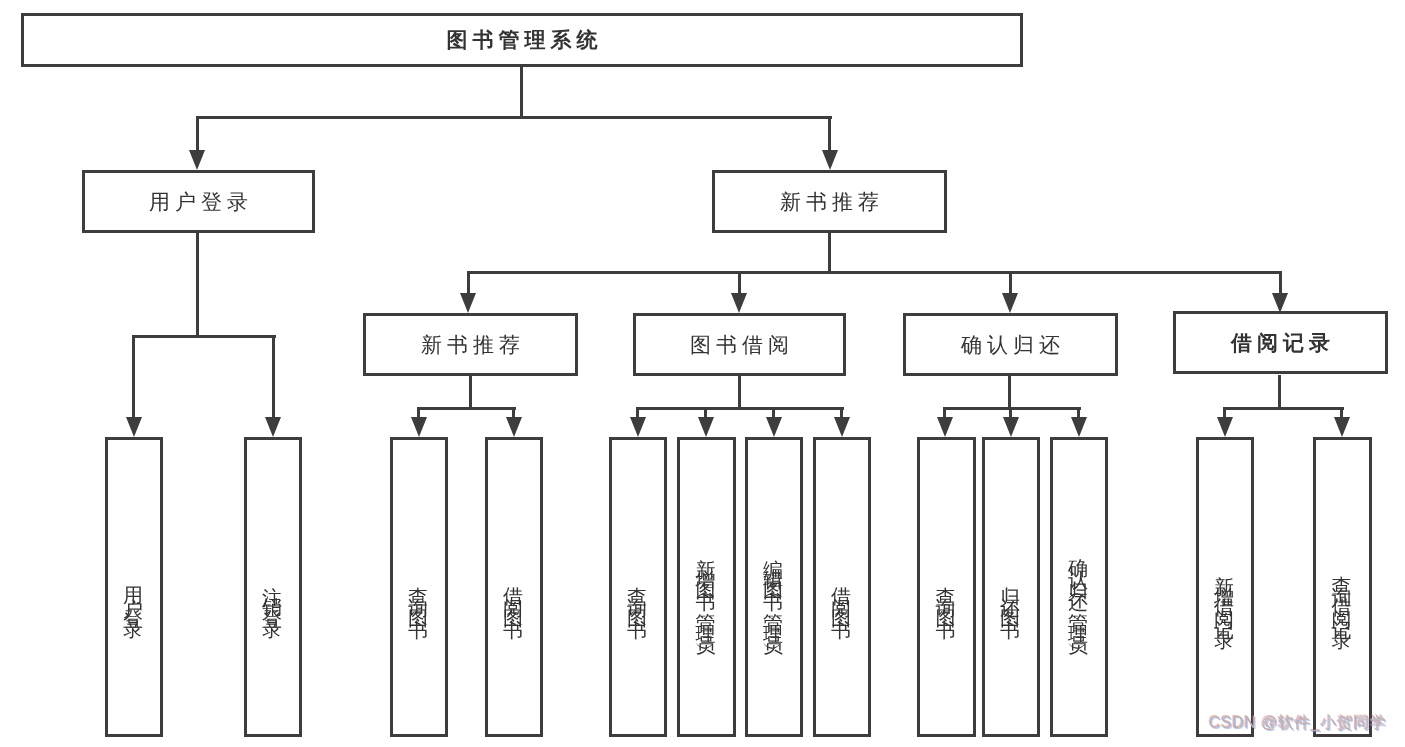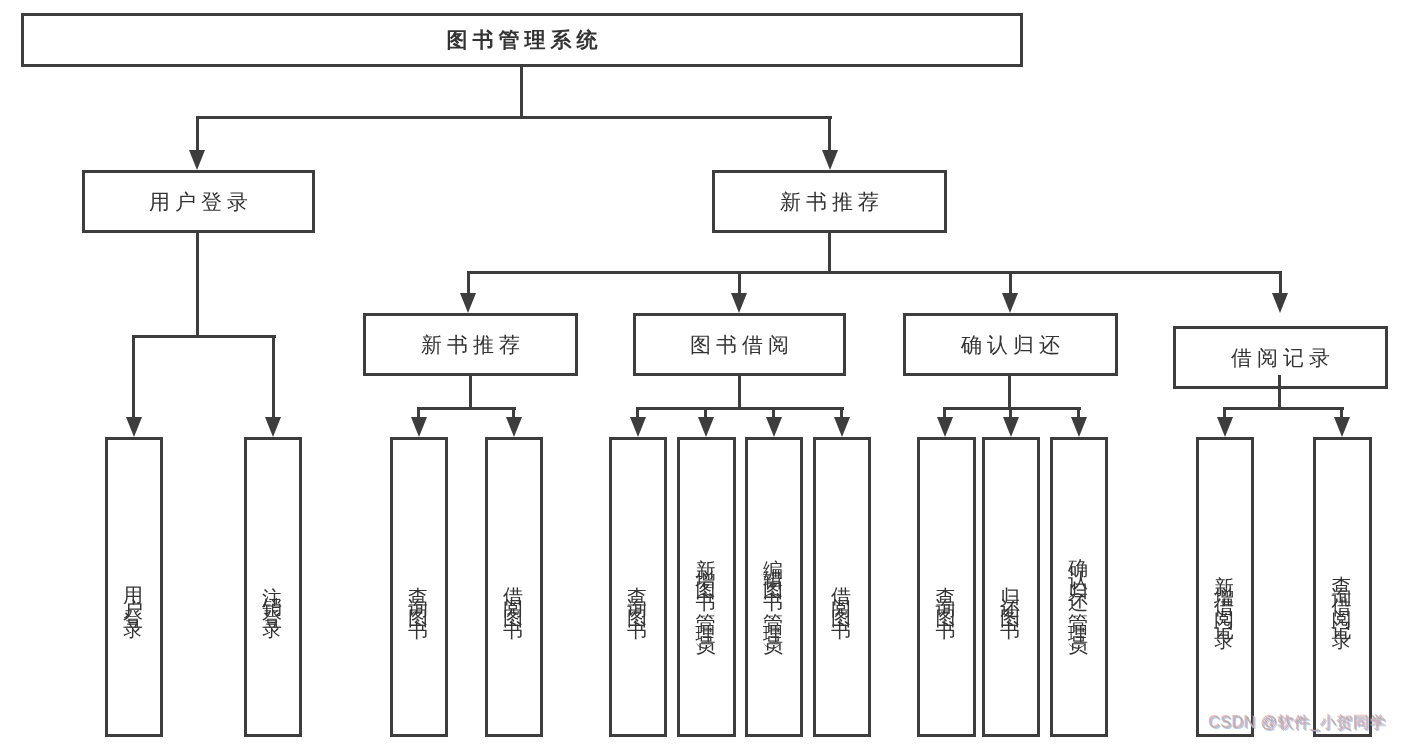--- a/index.html
+++ b/index.html
@@ -100,21 +100,21 @@
 
   <div class="box" style="left:363px;top:313px;width:215px;height:63px;">
     <span class="hlabel">新书推荐</span>
   </div>
   <div class="box" style="left:633px;top:313px;width:213px;height:63px;">
     <span class="hlabel">图书借阅</span>
   </div>
   <div class="box" style="left:903px;top:313px;width:215px;height:63px;">
     <span class="hlabel">确认归还</span>
   </div>
-  <div class="box" style="left:1173px;top:326px;width:215px;height:63px;">
+  <div class="box" style="left:1173px;top:311px;width:215px;height:63px;font-weight:bold;">
     <span class="hlabel">借阅记录</span>
   </div>
 
   <div class="ln" style="left:469px;top:375px;width:3px;height:34px;"></div>
   <div class="ln" style="left:417px;top:407px;width:99px;height:3px;"></div>
   <div class="ln" style="left:417px;top:409px;width:3px;height:12px;"></div>
   <div class="ln" style="left:512px;top:409px;width:3px;height:12px;"></div>
   <div class="arr" style="left:411px;top:417px;"></div>
   <div class="arr" style="left:506px;top:417px;"></div>
 

